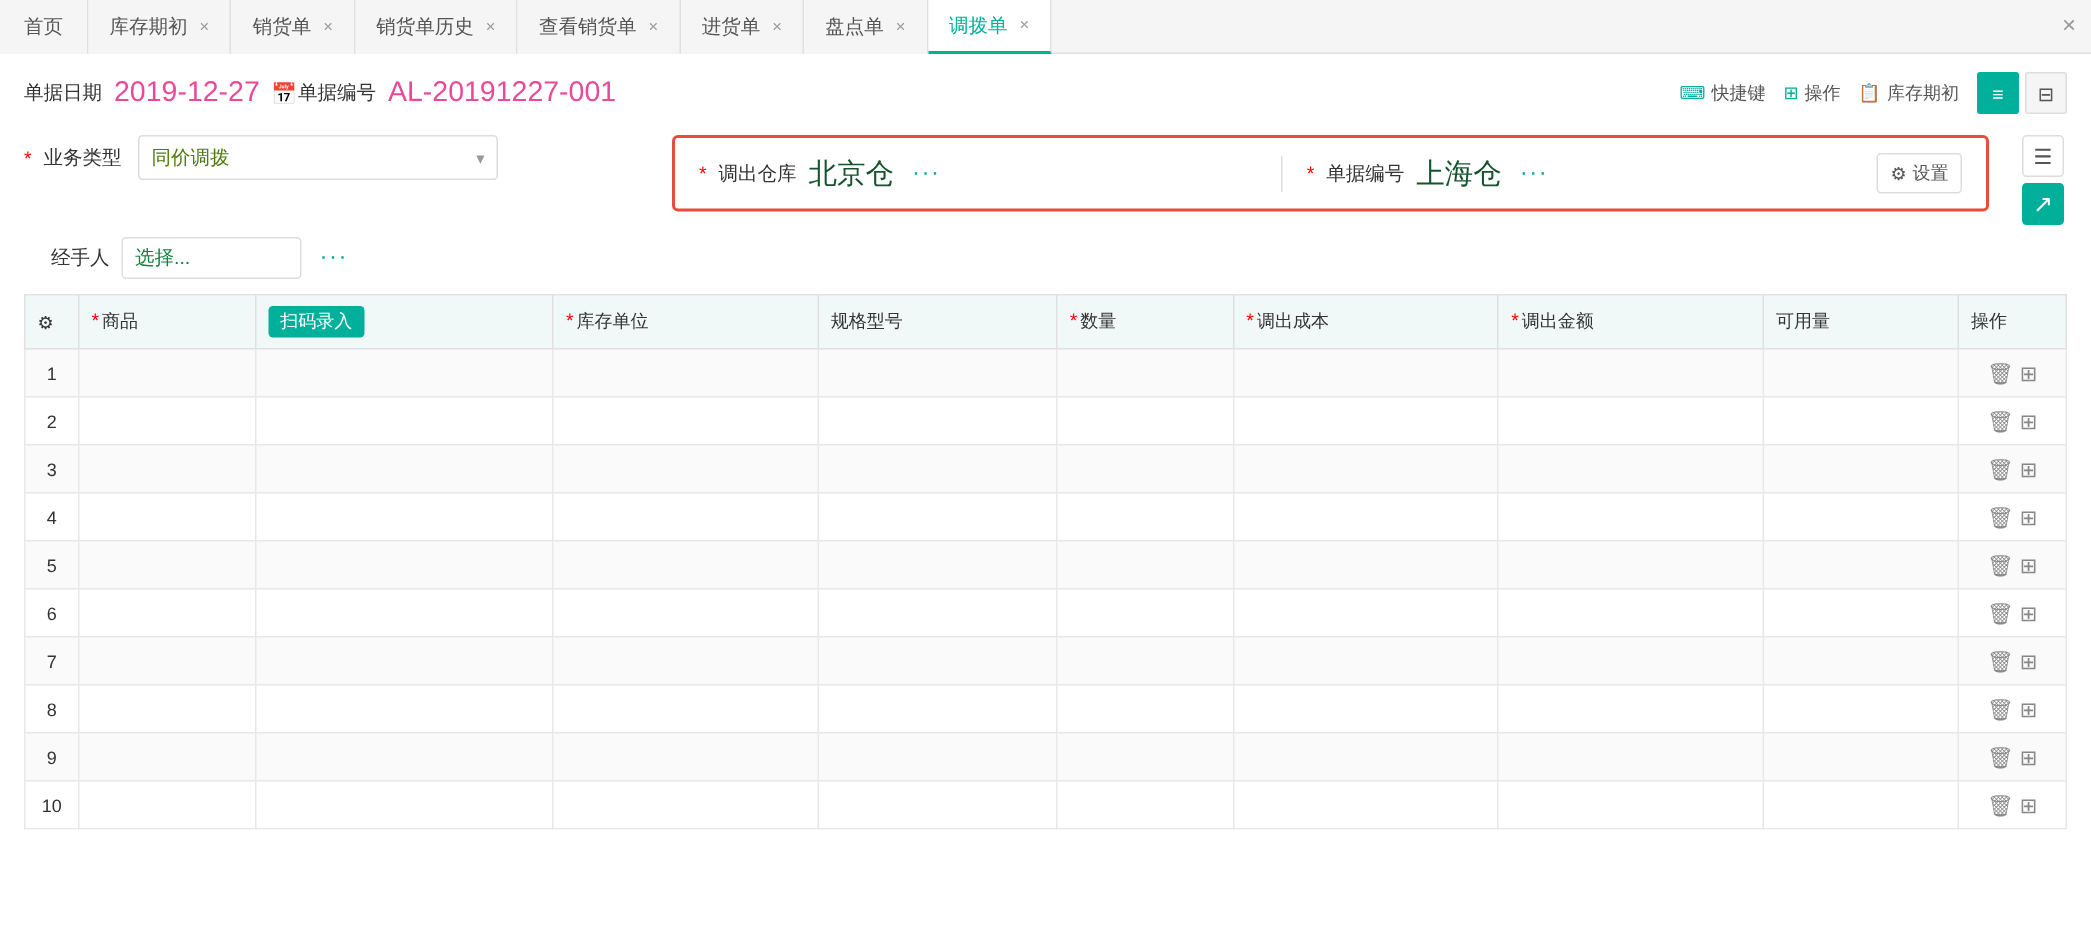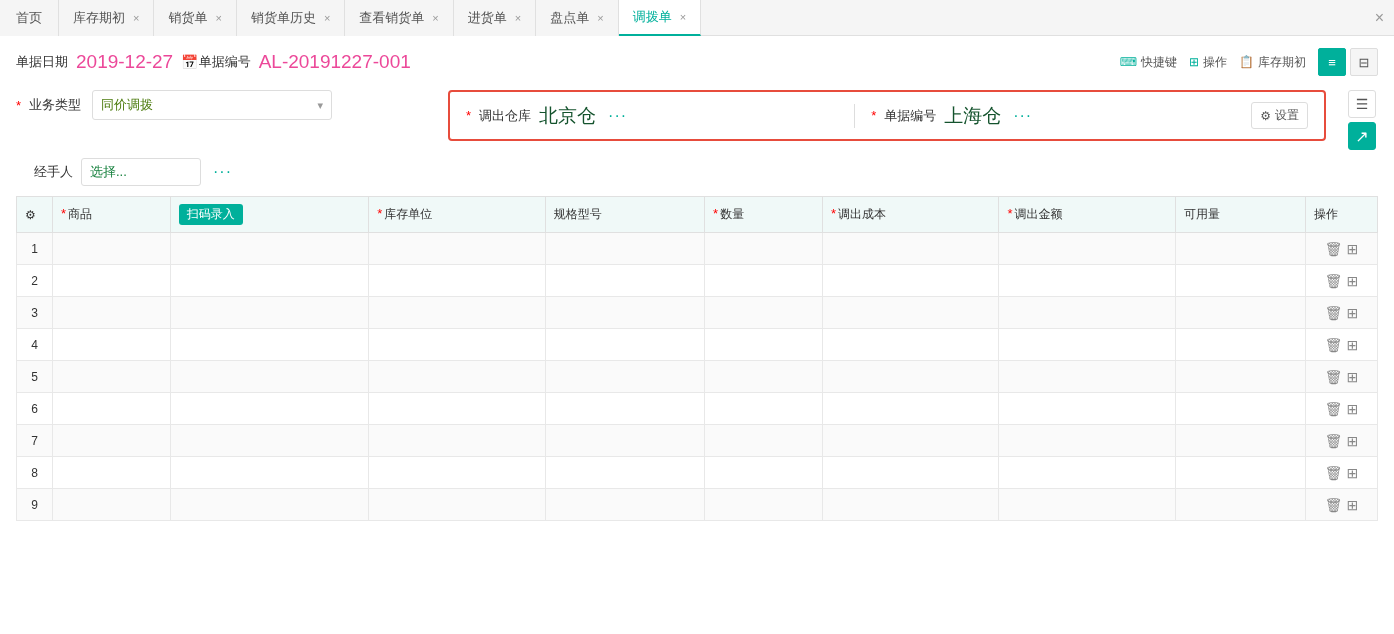--- a/index.html
+++ b/index.html
@@ -646,18 +646,35 @@
             <td></td>
             <td></td>
             <td></td>
             <td class="action-col">
                 <div class="action-icons">
                   <span class="action-icon">🗑</span>
                   <span class="action-icon" style="color:#888;">⊞</span>
                 </div>
               </td>
           </tr>
+          <tr>
+            <td class="row-num">10</td>
+            <td></td>
+            <td></td>
+            <td></td>
+            <td></td>
+            <td></td>
+            <td></td>
+            <td></td>
+            <td></td>
+            <td class="action-col">
+                <div class="action-icons">
+                  <span class="action-icon">🗑</span>
+                  <span class="action-icon" style="color:#888;">⊞</span>
+                </div>
+              </td>
+          </tr>
 
         </tbody>
       </table>
     </div>
   </div>
 </div>
 
 </body></html>

